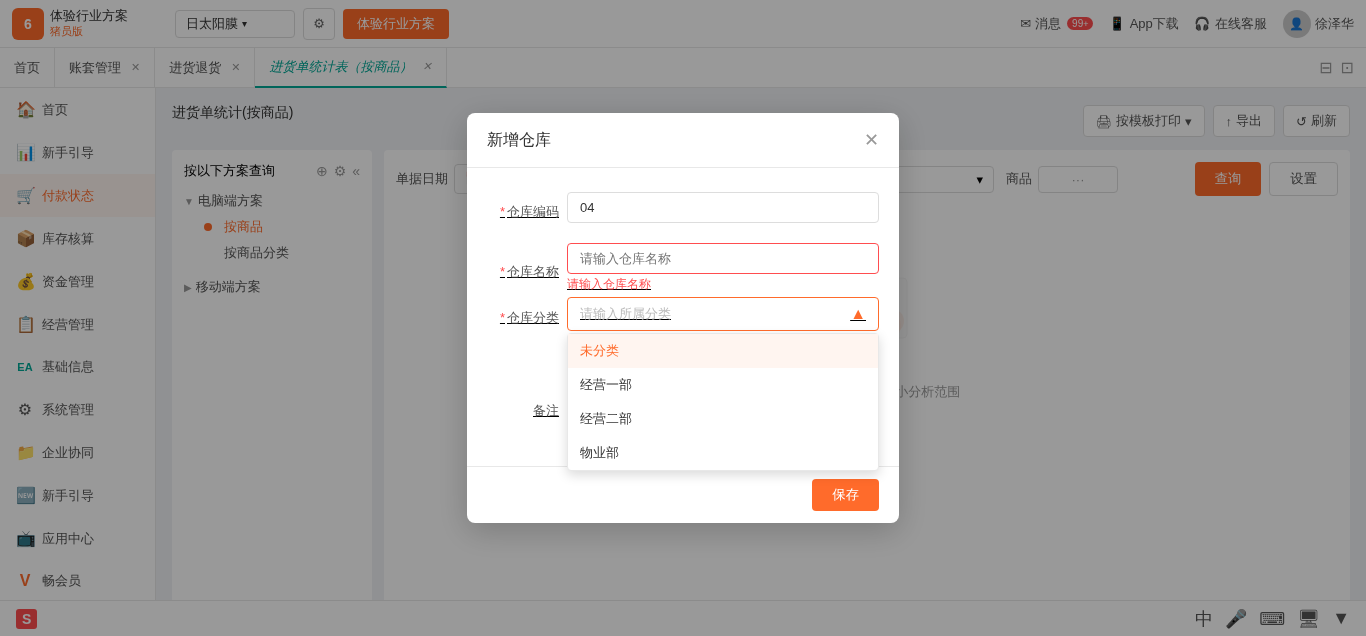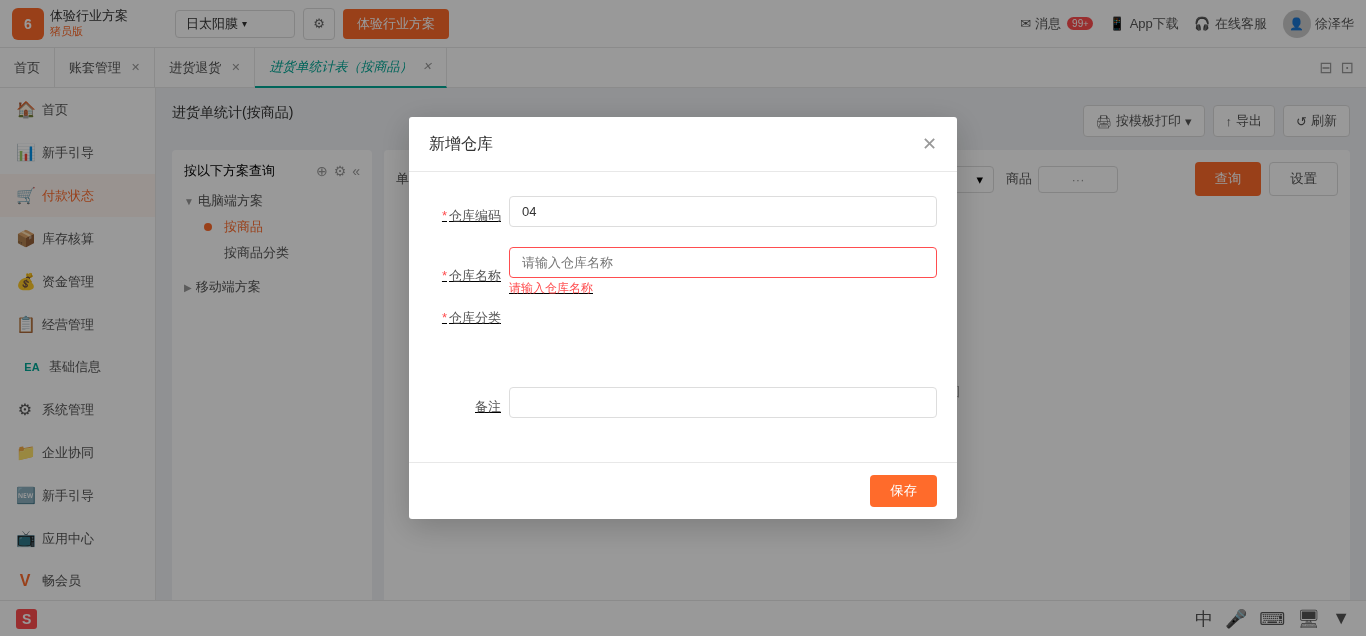--- a/index.html
+++ b/index.html
@@ -165,22 +165,22 @@
     .overlay {
       position: fixed; top: 0; left: 0; right: 0; bottom: 0;
       background: rgba(0,0,0,0.4);
       z-index: 100;
       display: flex; align-items: center; justify-content: center;
     }
 
     
     .dialog {
       background: #fff;
-      border-radius: 3px;
-      width: 548px;
+      border-radius: 8px;
+      width: 432px;
       box-shadow: 0 8px 32px rgba(0,0,0,0.2);
       position: relative;
       overflow: visible;
     }
     .dialog-header {
       padding: 16px 20px;
       border-bottom: 1px solid #e8e8e8;
       display: flex; align-items: center; justify-content: space-between;
     }
     .dialog-title { font-size: 16px; color: #333; font-weight: 500; }
@@ -354,21 +354,21 @@
     </div>
     <div class="sidebar-item">
       <span class="sidebar-icon">💰</span>
       <span class="sidebar-label">资金管理</span>
     </div>
     <div class="sidebar-item">
       <span class="sidebar-icon">📋</span>
       <span class="sidebar-label">经营管理</span>
     </div>
     <div class="sidebar-item">
-      <span class="sidebar-icon" style="font-size:11px;font-weight:bold;color:#00a896;margin-left:7px;">EA</span>
+      <span class="sidebar-icon" style="font-size:11px;font-weight:bold;color:#00a896;">EA</span>
       <span class="sidebar-label">基础信息</span>
     </div>
     <div class="sidebar-item">
       <span class="sidebar-icon">⚙</span>
       <span class="sidebar-label">系统管理</span>
     </div>
     <div class="sidebar-item">
       <span class="sidebar-icon">📁</span>
       <span class="sidebar-label">企业协同</span>
     </div>
@@ -514,20 +514,33 @@
       <div class="form-row" style="margin-bottom:4px;">
         <label class="form-label required">仓库名称</label>
         <div class="form-input-wrap">
           <input class="form-input error" type="text" placeholder="请输入仓库名称" style="">
           <div class="error-msg">请输入仓库名称</div>
         </div>
       </div>
 
       <div class="form-row" style="position:relative;">
         <label class="form-label required">仓库分类</label>
+        <div class="form-input-wrap" style="position:relative;">
+          <div class="form-input-dropdown open">
+            <span style="color:#bbb;">请输入所属分类</span>
+            <span style="color:#ff6b2b;font-size:16px;">▲</span>
+          </div>
+
+          <div class="dropdown-list">
+            <div class="dropdown-item selected">未分类</div>
+            <div class="dropdown-item">经营一部</div>
+            <div class="dropdown-item">经营二部</div>
+            <div class="dropdown-item">物业部</div>
+          </div>
+        </div>
       </div>
 
       <div class="form-row" style="margin-top:60px;">
         <label class="form-label">备注</label>
         <div class="form-input-wrap">
           <input class="form-input" type="text" style="">
         </div>
       </div>
     </div>
     <div class="dialog-footer">

